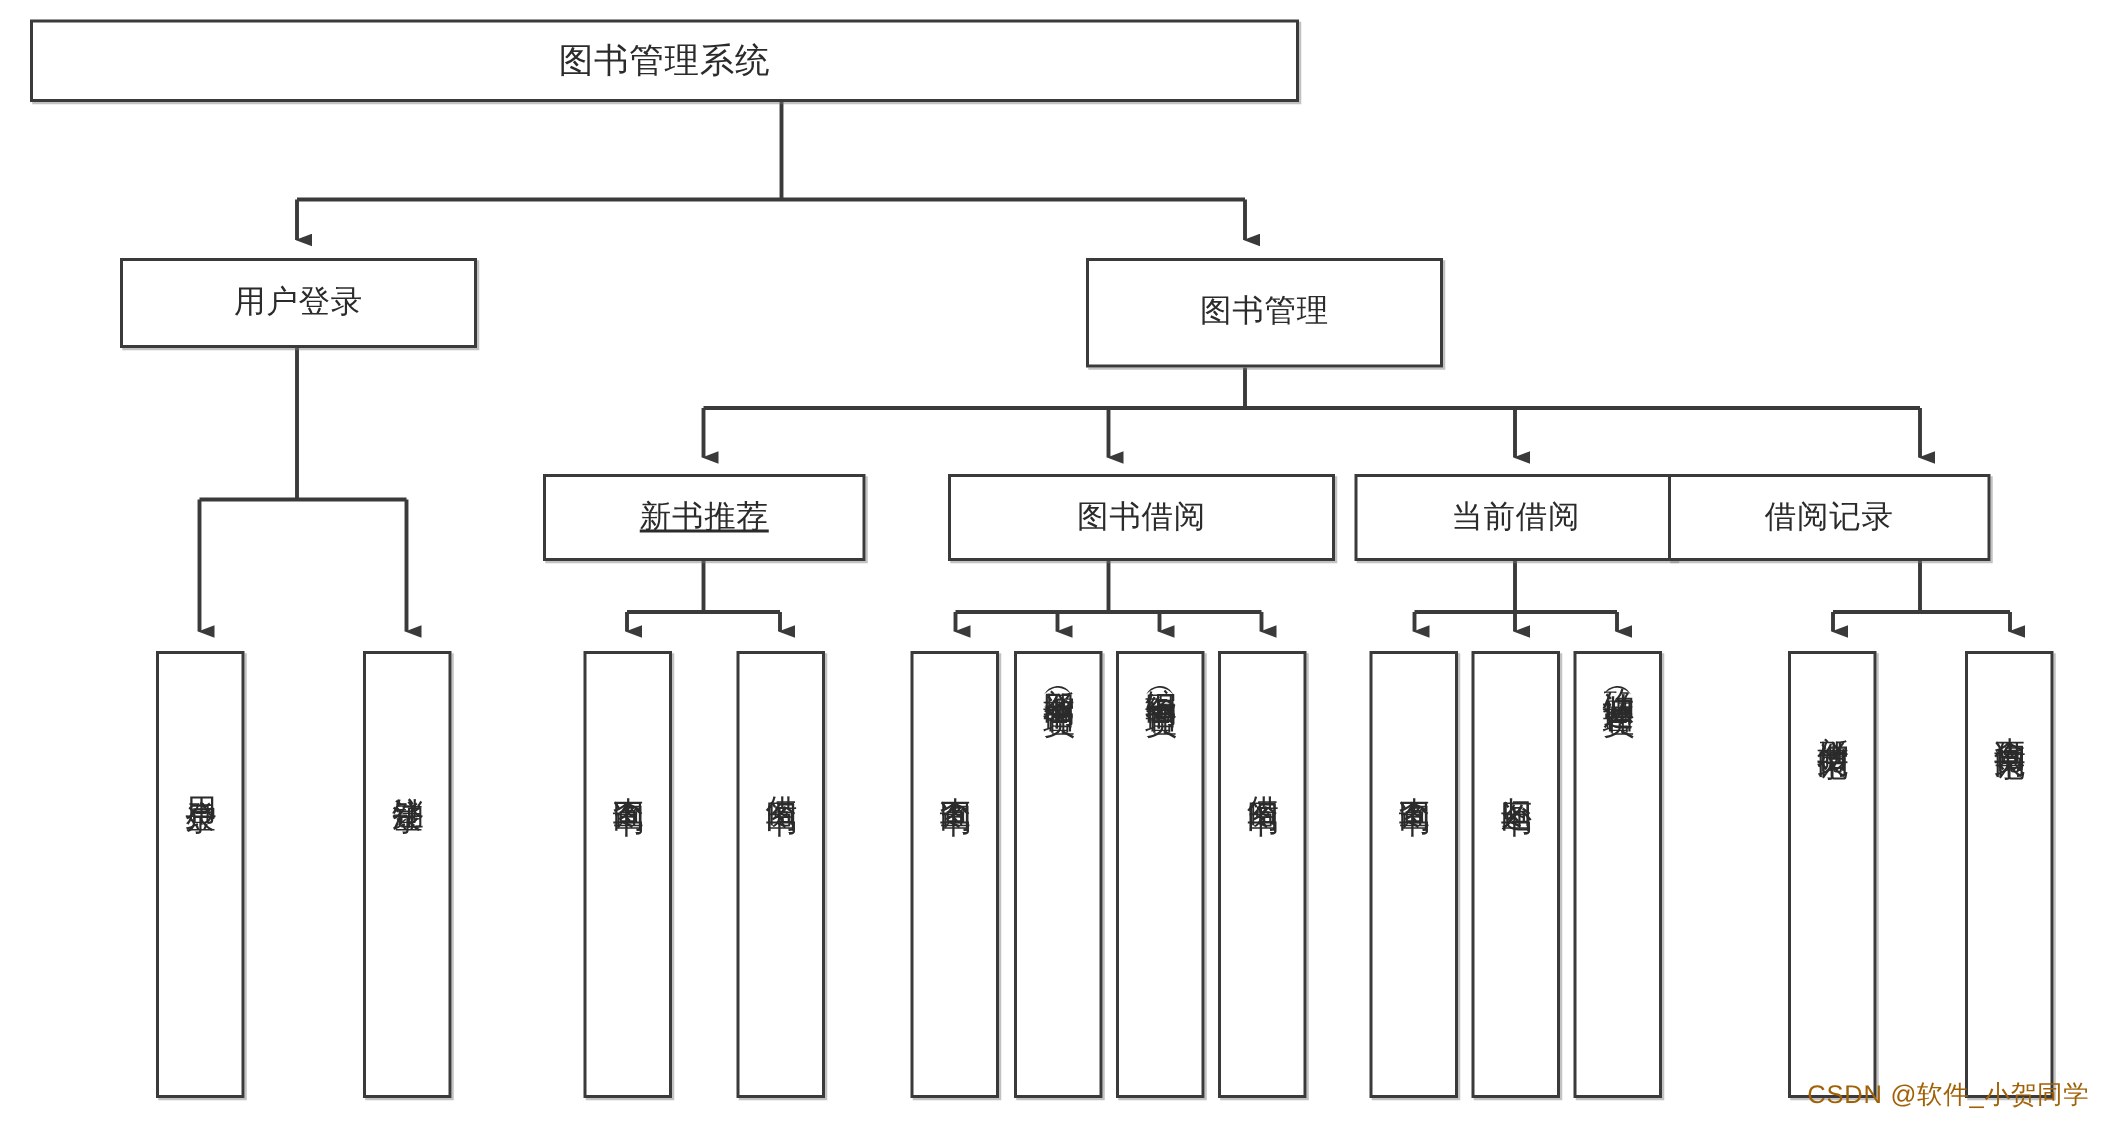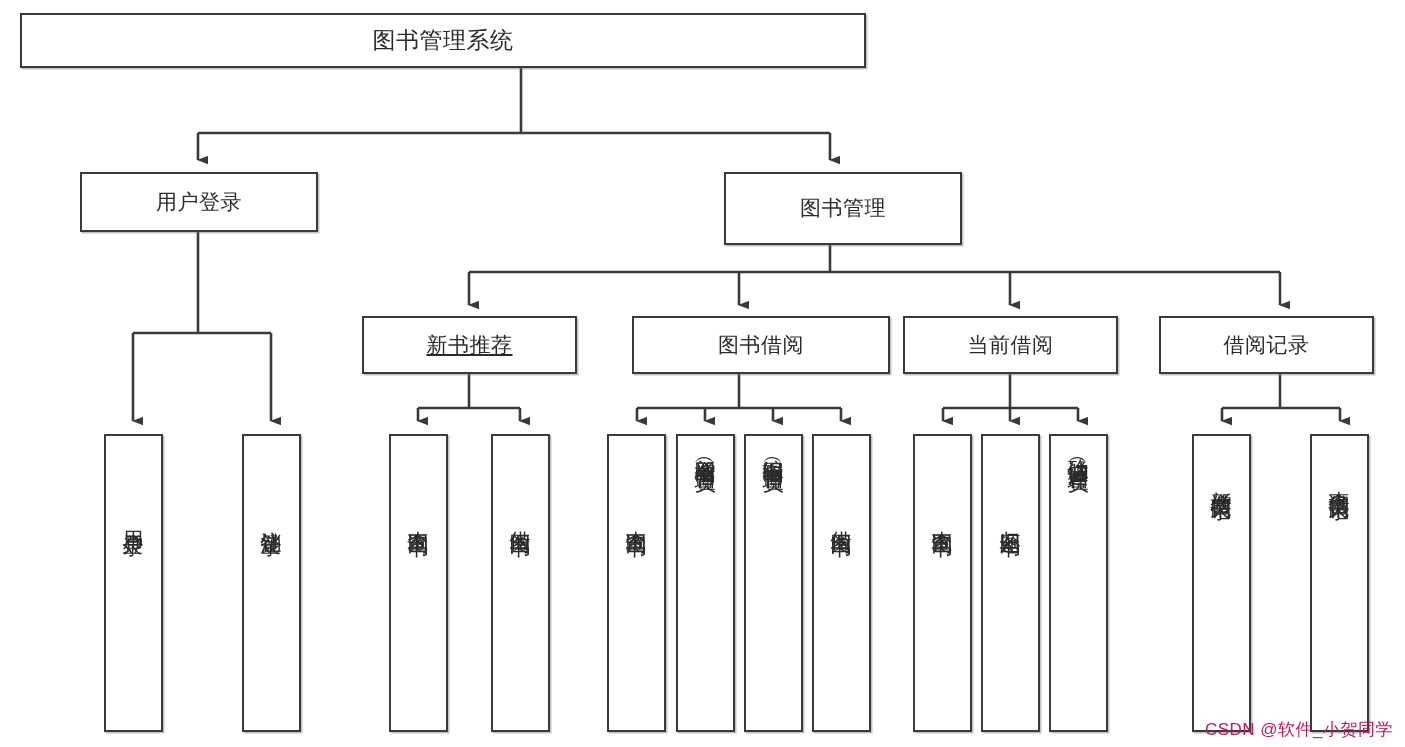--- a/index.html
+++ b/index.html
@@ -60,21 +60,21 @@
     margin: 0 auto;
   }
   .node.title .lbl {
     font-size: 23px;
   }
   #watermark {
     position: absolute;
     right: 12px;
     bottom: 6px;
     font-size: 17px;
-    color: #be185d;
+    color: #a16207;
     letter-spacing: 0.5px;
     user-select: none;
   }
 </style>
 </head>
 <body>
 
 <div id="canvas">
 
   <svg class="lines" viewBox="0 0 1405 747">
@@ -144,21 +144,21 @@
   </div>
 
   <div class="node horiz" style="left:632px; top:316px; width:258px; height:58px;">
     <span class="lbl">图书借阅</span>
   </div>
 
   <div class="node horiz" style="left:903px; top:316px; width:215px; height:58px;">
     <span class="lbl">当前借阅</span>
   </div>
 
-  <div class="node horiz" style="left:1159px; top:316px; width:215px; height:58px;">
+  <div class="node horiz" style="left:1112px; top:316px; width:215px; height:58px;">
     <span class="lbl">借阅记录</span>
   </div>
 
   <div class="node vert" style="left:104px; top:434px; width:59px; height:298px; padding-top:78px;">
     <span class="lbl">用户登录</span>
   </div>
 
   <div class="node vert" style="left:242px; top:434px; width:59px; height:298px; padding-top:78px;">
     <span class="lbl">注销登录</span>
   </div>

